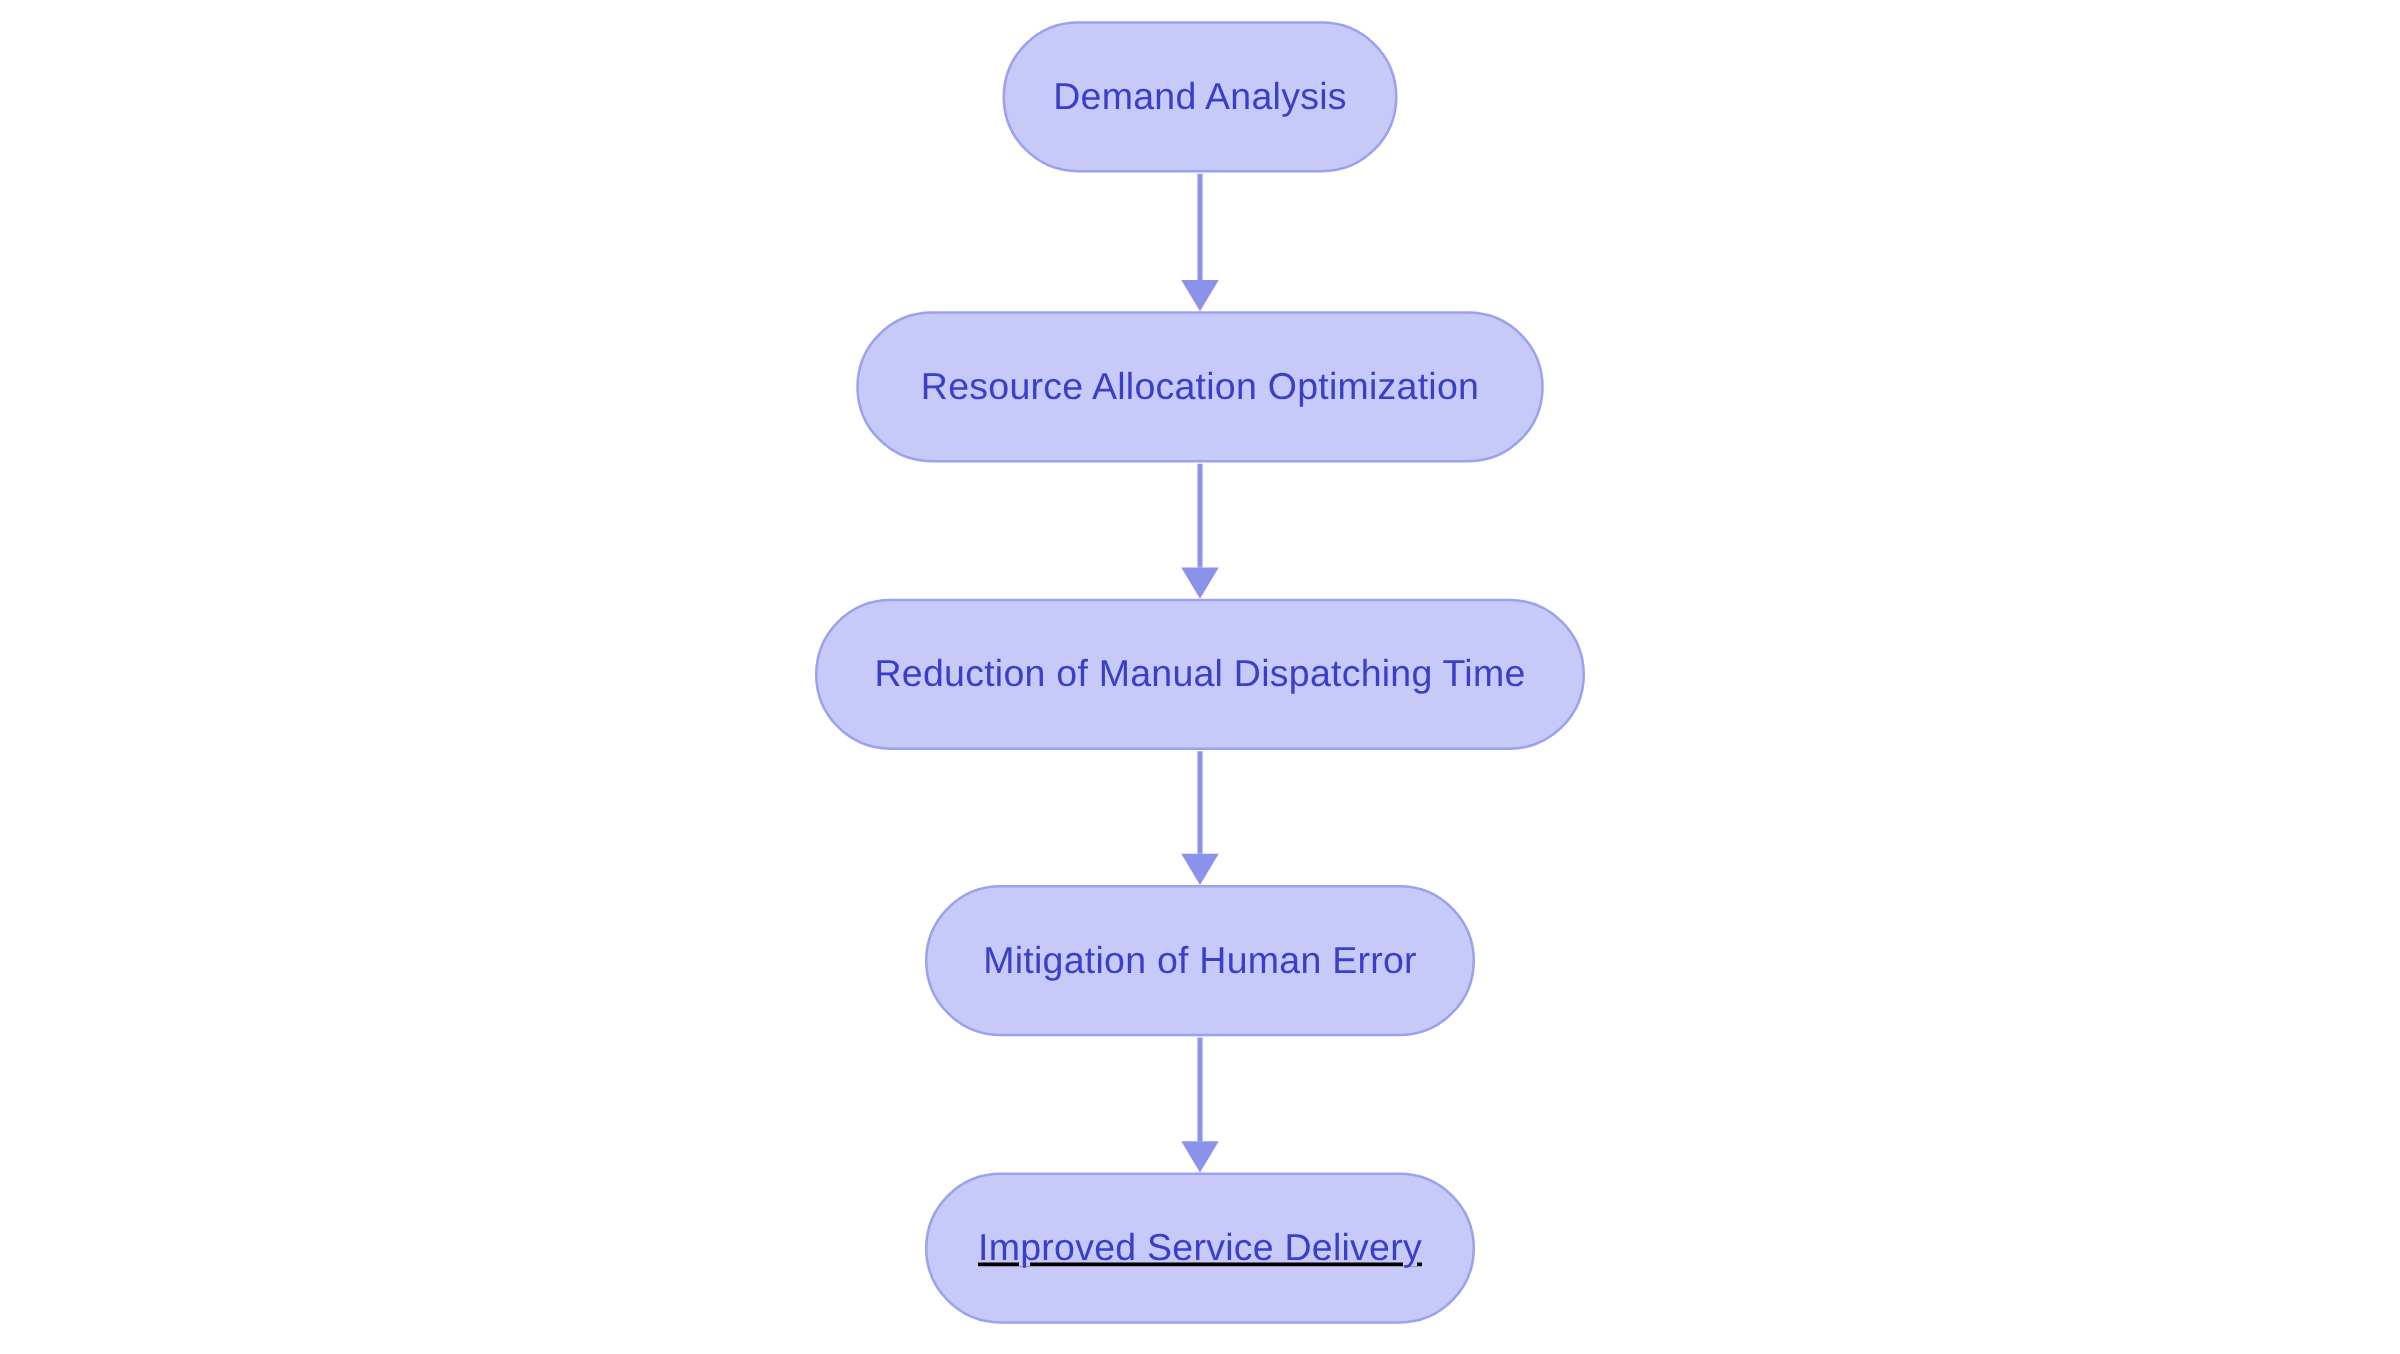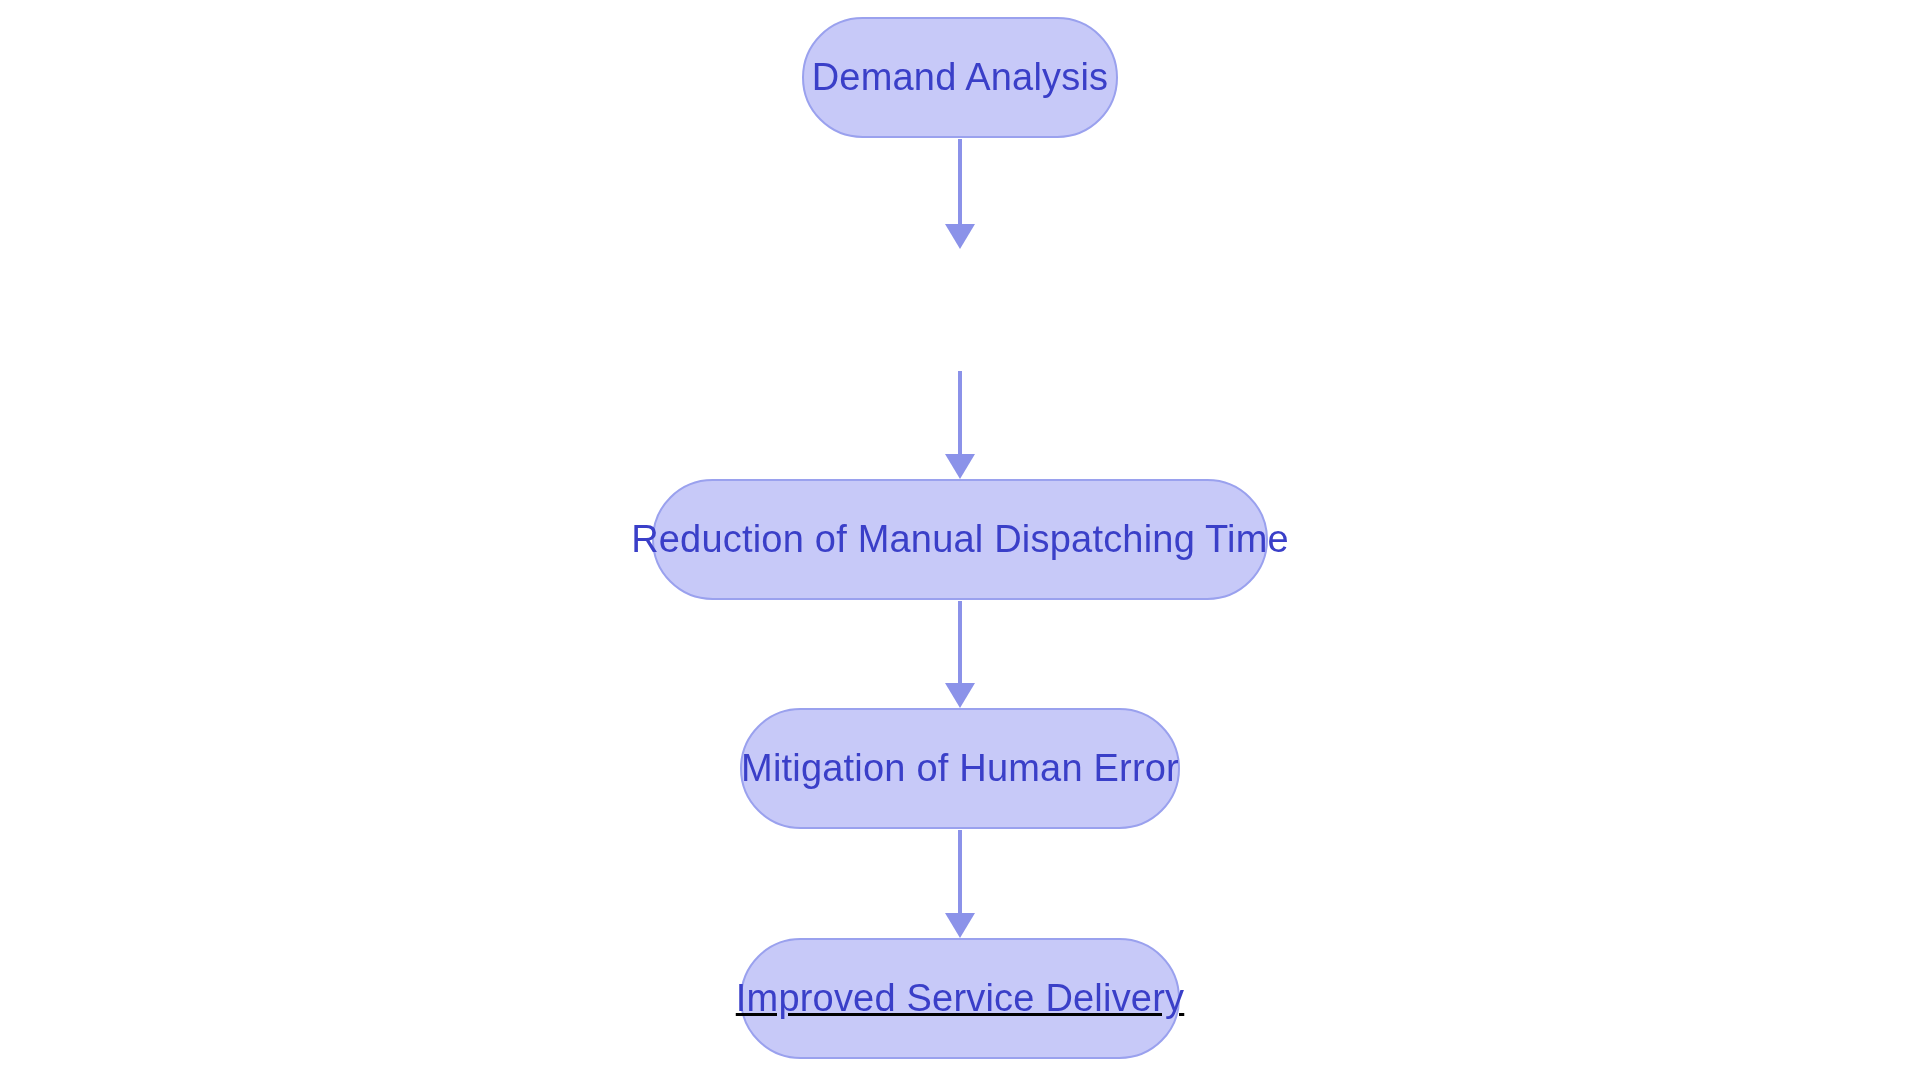--- a/index.html
+++ b/index.html
@@ -23,21 +23,21 @@
     box-sizing: border-box;
     border-radius: 60.5px;
     background: var(--node-fill, #c7c9f8);
     border: 2px solid var(--node-border, #9aa1ee);
     display: flex;
     align-items: center;
     justify-content: center;
   }
   .flow-node .label {
     color: var(--text-color, #3a3fc8);
-    font-size: 38px;
+    font-size: 30px;
     font-weight: 500;
     letter-spacing: 0.2px;
     white-space: nowrap;
   }
   .node-0 { top: 17px;  width: 316px; }
   .node-1 { top: 249px; width: 550px; }
   .node-2 { top: 479px; width: 616px; text-align: right; }
   .node-3 { top: 708px; width: 440px; }
   .node-4 { top: 938px; width: 440px; text-decoration: underline; }
 
@@ -75,20 +75,23 @@
 
   <div class="flow-node node-0">
     <span class="label">Demand Analysis</span>
   </div>
 
   <div class="flow-arrow arrow-0">
     <div class="shaft"></div>
     <div class="head"></div>
   </div>
 
+  <div class="flow-node node-1">
+    <span class="label">Resource Allocation Optimization</span>
+  </div>
 
   <div class="flow-arrow arrow-1">
     <div class="shaft"></div>
     <div class="head"></div>
   </div>
 
   <div class="flow-node node-2">
     <span class="label">Reduction of Manual Dispatching Time</span>
   </div>
 

